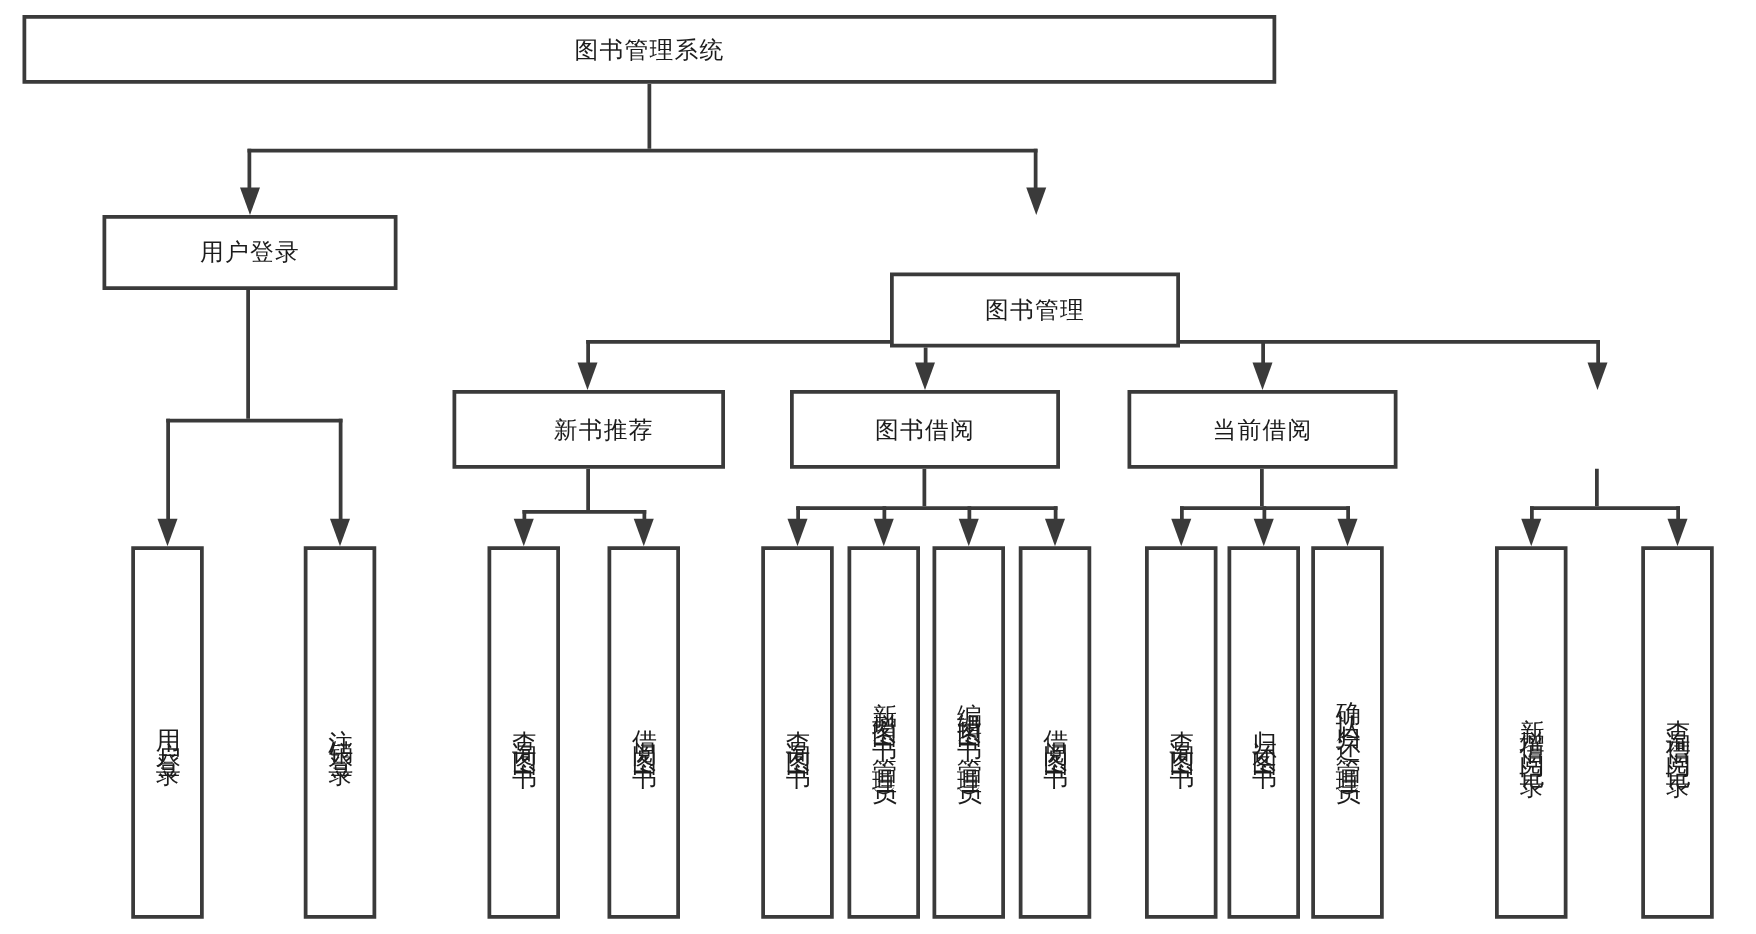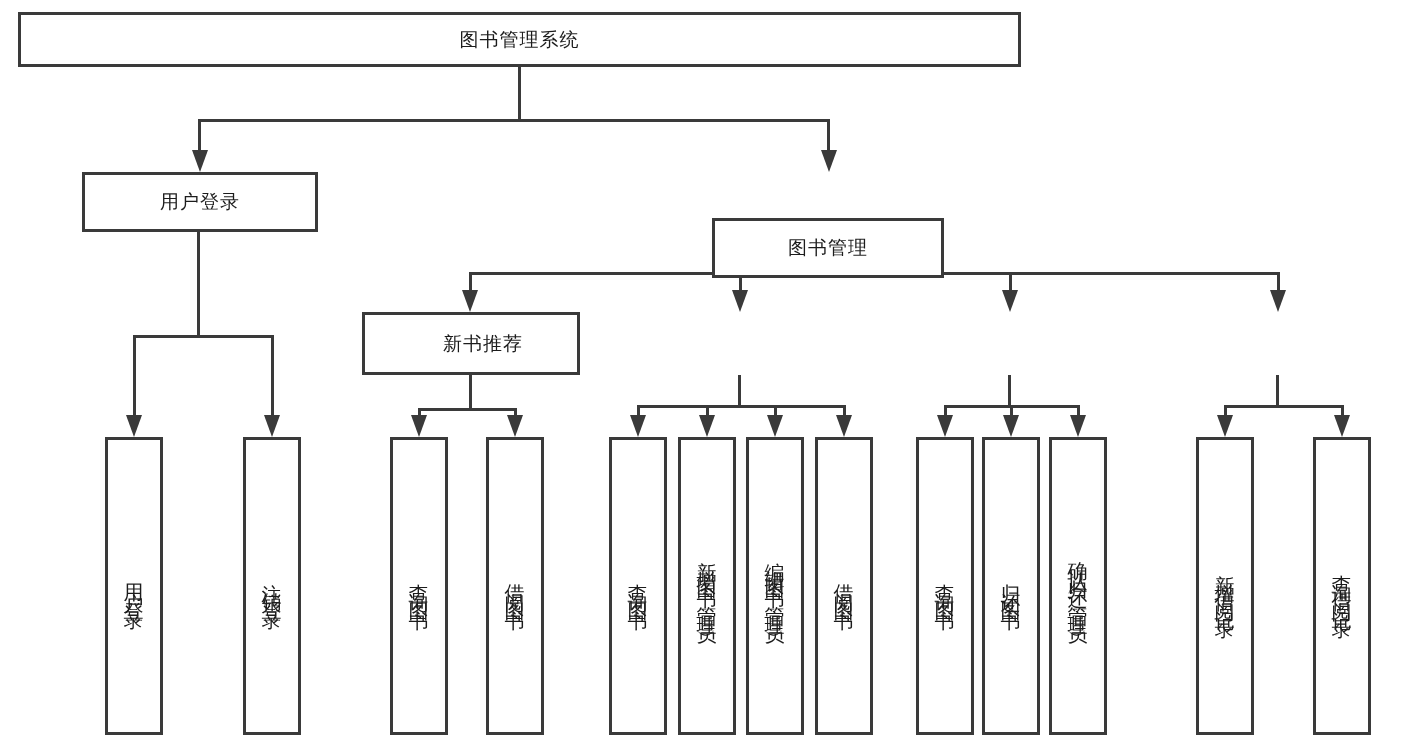--- a/index.html
+++ b/index.html
@@ -119,21 +119,27 @@
   </div>
 
   <div class="box" style="left:712px;top:172px;width:232px;height:60px;margin-top:46px;">
     <span>图书管理</span>
   </div>
 
   <div class="box" style="left:362px;top:312px;width:218px;height:63px;padding-left:24px;">
     <span>新书推荐</span>
   </div>
 
+  <div class="box" style="left:632px;top:312px;width:216px;height:63px;">
+    <span>图书借阅</span>
+  </div>
 
+  <div class="box" style="left:902px;top:312px;width:216px;height:63px;">
+    <span>当前借阅</span>
+  </div>
 
 
   <div class="box leaf" style="left:105px;top:437px;width:58px;height:298px;">
     <span class="vtext">用户登录</span>
   </div>
   <div class="box leaf" style="left:243px;top:437px;width:58px;height:298px;">
     <span class="vtext">注销登录</span>
   </div>
 
   <div class="box leaf" style="left:390px;top:437px;width:58px;height:298px;">

